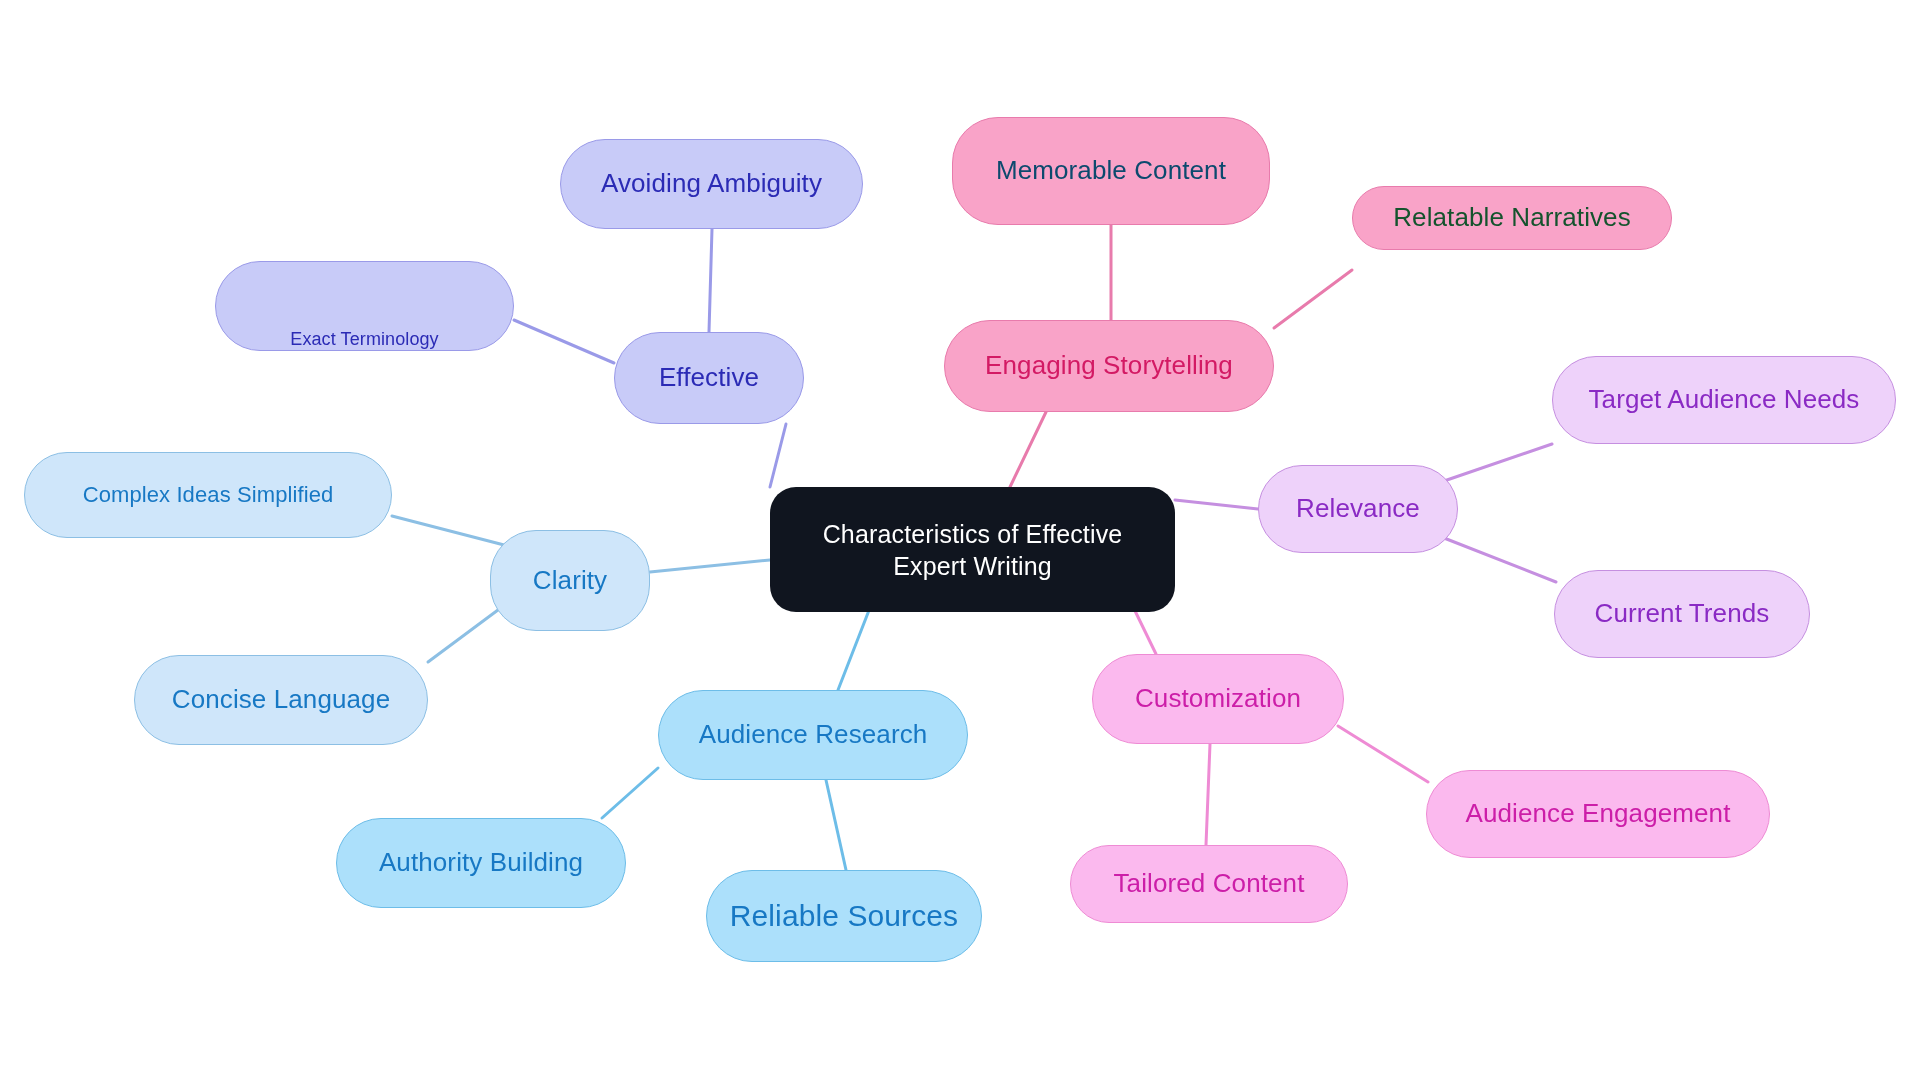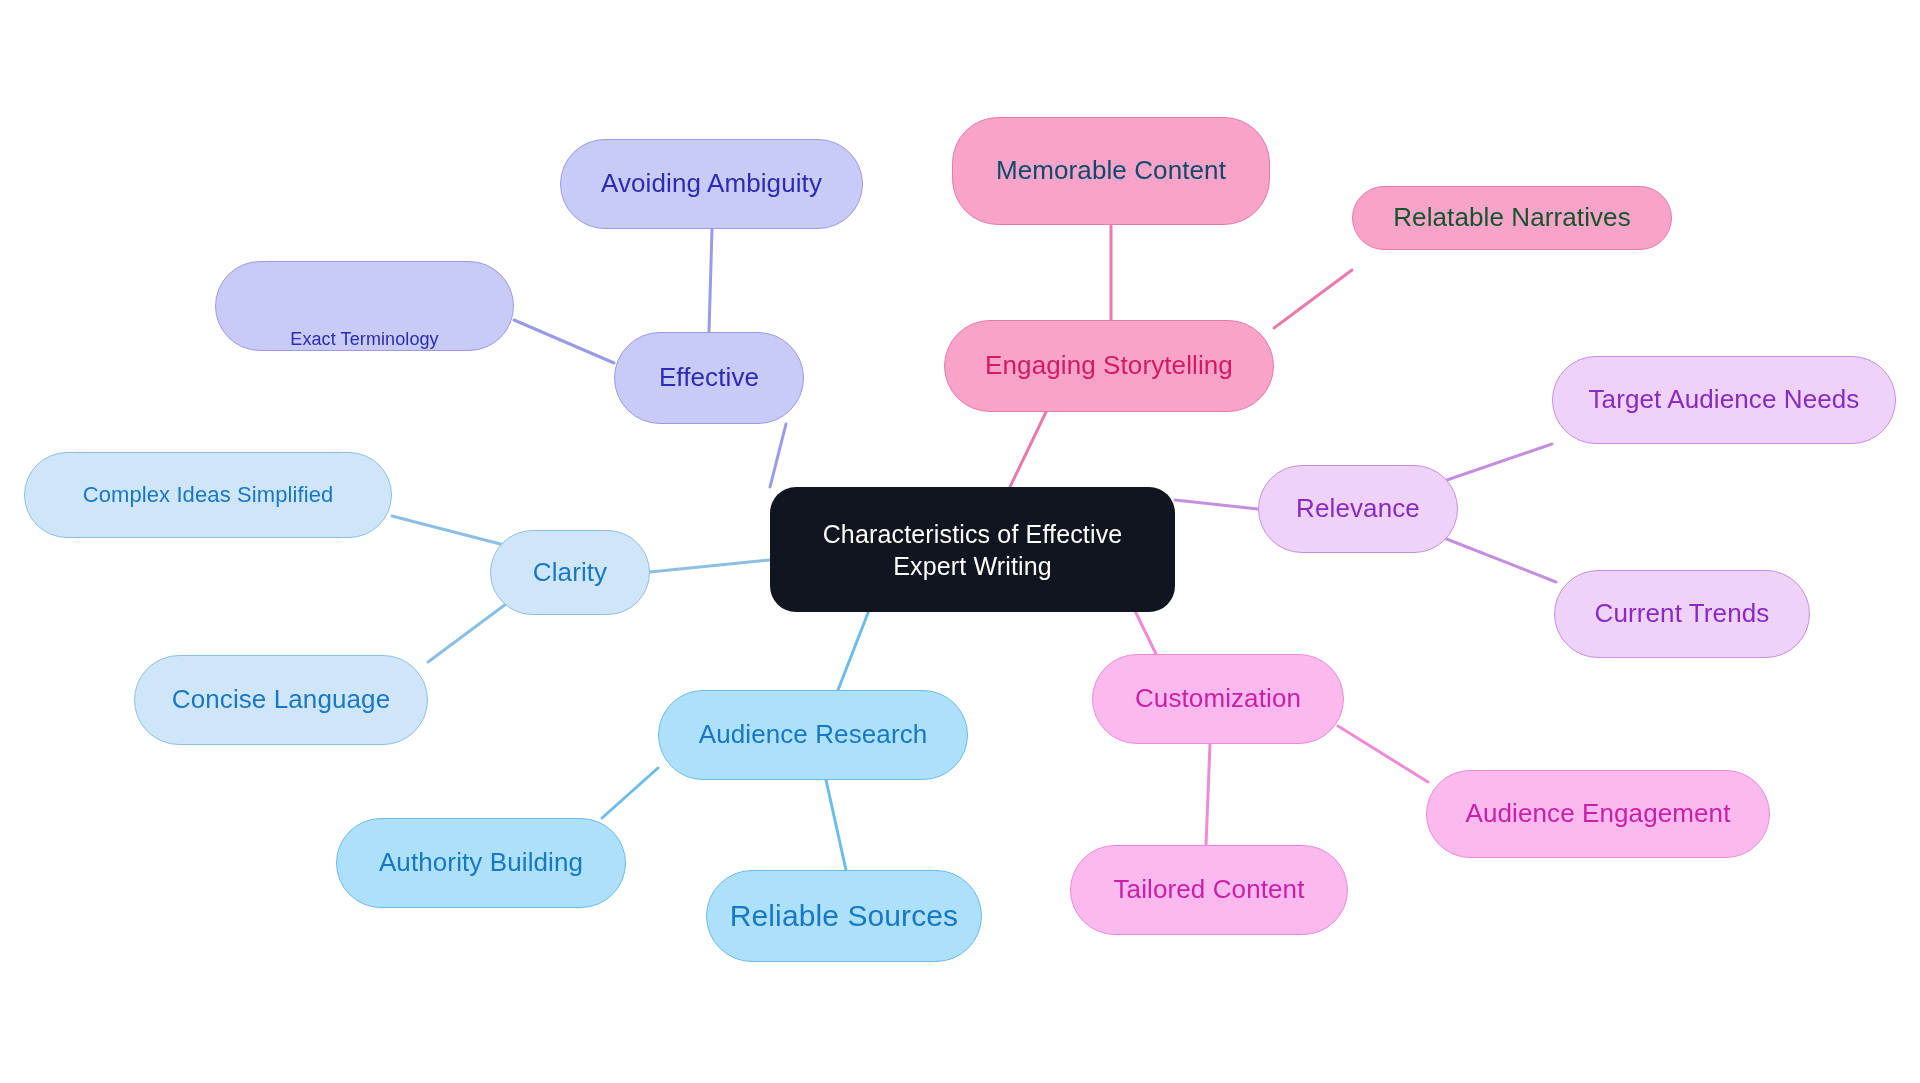--- a/index.html
+++ b/index.html
@@ -86,21 +86,21 @@
       <div class="node leaf" style="left: 560px; top: 139px; width: 303px; height: 90px; background: rgb(200, 203, 248); border-color: rgb(154, 154, 232); color: rgb(43, 43, 181); font-size: 26px;"><span class="node-label">Avoiding Ambiguity</span></div>
       <div class="node leaf" style="left: 215px; top: 261px; width: 299px; height: 90px; background: rgb(200, 203, 248); border-color: rgb(154, 154, 232); color: rgb(43, 43, 181); font-size: 18px; align-items: flex-end;"><span class="node-label">Exact Terminology</span></div>
       <div class="node branch" style="left: 944px; top: 320px; width: 330px; height: 92px; background: rgb(249, 163, 200); border-color: rgb(232, 123, 172); color: rgb(211, 26, 100); font-size: 26px;"><span class="node-label">Engaging Storytelling</span></div>
       <div class="node leaf" style="left: 952px; top: 117px; width: 318px; height: 108px; background: rgb(249, 163, 200); border-color: rgb(232, 123, 172); color: #0c4a6e; font-size: 26px;"><span class="node-label">Memorable Content</span></div>
       <div class="node leaf" style="left: 1352px; top: 186px; width: 320px; height: 64px; background: rgb(249, 163, 200); border-color: rgb(232, 123, 172); color: #14532d; font-size: 26px;"><span class="node-label">Relatable Narratives</span></div>
       <div class="node branch" style="left: 1258px; top: 465px; width: 200px; height: 88px; background: rgb(238, 210, 250); border-color: rgb(197, 143, 224); color: rgb(138, 42, 196); font-size: 26px;"><span class="node-label">Relevance</span></div>
       <div class="node leaf" style="left: 1552px; top: 356px; width: 344px; height: 88px; background: rgb(238, 210, 250); border-color: rgb(197, 143, 224); color: rgb(138, 42, 196); font-size: 26px;"><span class="node-label">Target Audience Needs</span></div>
       <div class="node leaf" style="left: 1554px; top: 570px; width: 256px; height: 88px; background: rgb(238, 210, 250); border-color: rgb(197, 143, 224); color: rgb(138, 42, 196); font-size: 26px;"><span class="node-label">Current Trends</span></div>
       <div class="node branch" style="left: 1092px; top: 654px; width: 252px; height: 90px; background: rgb(251, 185, 238); border-color: rgb(238, 139, 212); color: rgb(204, 30, 168); font-size: 26px;"><span class="node-label">Customization</span></div>
       <div class="node leaf" style="left: 1426px; top: 770px; width: 344px; height: 88px; background: rgb(251, 185, 238); border-color: rgb(238, 139, 212); color: rgb(204, 30, 168); font-size: 26px;"><span class="node-label">Audience Engagement</span></div>
-      <div class="node leaf" style="left: 1070px; top: 845px; width: 278px; height: 90px; background: rgb(251, 185, 238); border-color: rgb(238, 139, 212); color: rgb(204, 30, 168); font-size: 26px;"><span class="node-label">Tailored Content</span></div>
+      <div class="node leaf" style="left: 1070px; top: 845px; width: 278px; height: 78px; background: rgb(251, 185, 238); border-color: rgb(238, 139, 212); color: rgb(204, 30, 168); font-size: 26px;"><span class="node-label">Tailored Content</span></div>
       <div class="node branch" style="left: 658px; top: 690px; width: 310px; height: 90px; background: rgb(172, 224, 251); border-color: rgb(109, 189, 232); color: rgb(23, 120, 196); font-size: 26px;"><span class="node-label">Audience Research</span></div>
       <div class="node leaf" style="left: 336px; top: 818px; width: 290px; height: 90px; background: rgb(172, 224, 251); border-color: rgb(109, 189, 232); color: rgb(23, 120, 196); font-size: 26px;"><span class="node-label">Authority Building</span></div>
       <div class="node leaf" style="left: 706px; top: 870px; width: 276px; height: 92px; background: rgb(172, 224, 251); border-color: rgb(109, 189, 232); color: rgb(23, 120, 196); font-size: 30px;"><span class="node-label">Reliable Sources</span></div>
-      <div class="node branch" style="left: 490px; top: 530px; width: 160px; height: 85px; background: rgb(207, 230, 250); border-color: rgb(140, 191, 228); color: rgb(23, 120, 196); font-size: 26px;"><span class="node-label">Clarity</span></div>
+      <div class="node branch" style="left: 490px; top: 530px; width: 160px; height: 101px; background: rgb(207, 230, 250); border-color: rgb(140, 191, 228); color: rgb(23, 120, 196); font-size: 26px;"><span class="node-label">Clarity</span></div>
       <div class="node leaf" style="left: 24px; top: 452px; width: 368px; height: 86px; background: rgb(207, 230, 250); border-color: rgb(140, 191, 228); color: rgb(23, 120, 196); font-size: 22px;"><span class="node-label">Complex Ideas Simplified</span></div>
       <div class="node leaf" style="left: 134px; top: 655px; width: 294px; height: 90px; background: rgb(207, 230, 250); border-color: rgb(140, 191, 228); color: rgb(23, 120, 196); font-size: 26px;"><span class="node-label">Concise Language</span></div>
     </div>
 </div>
 
 </body></html>

